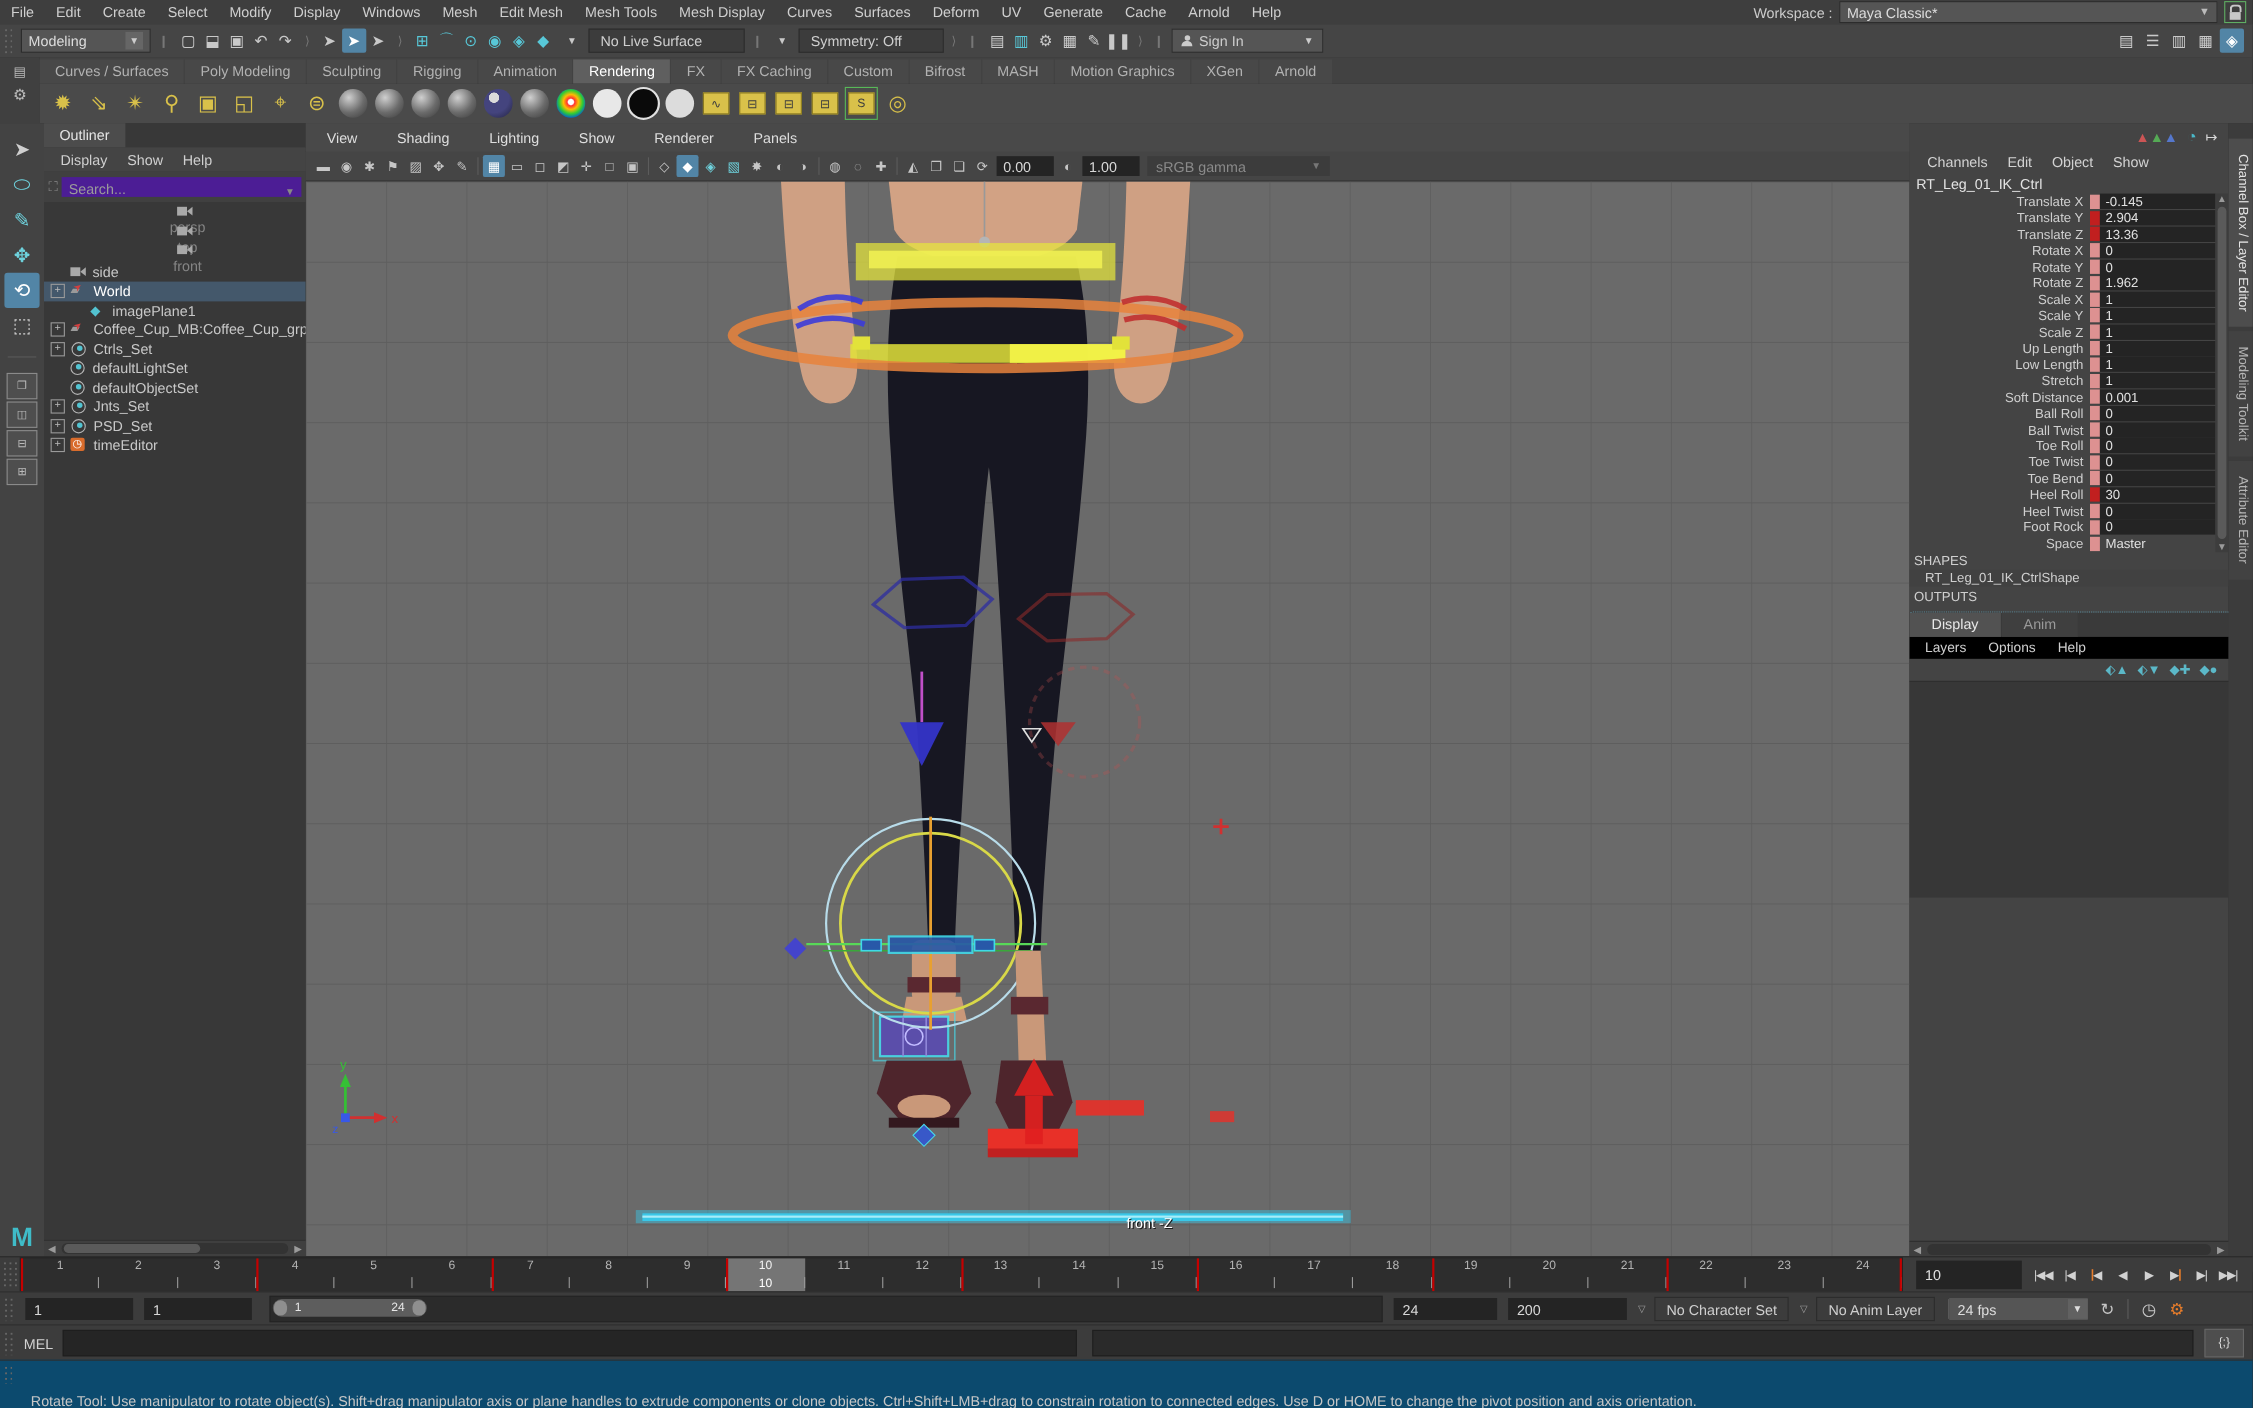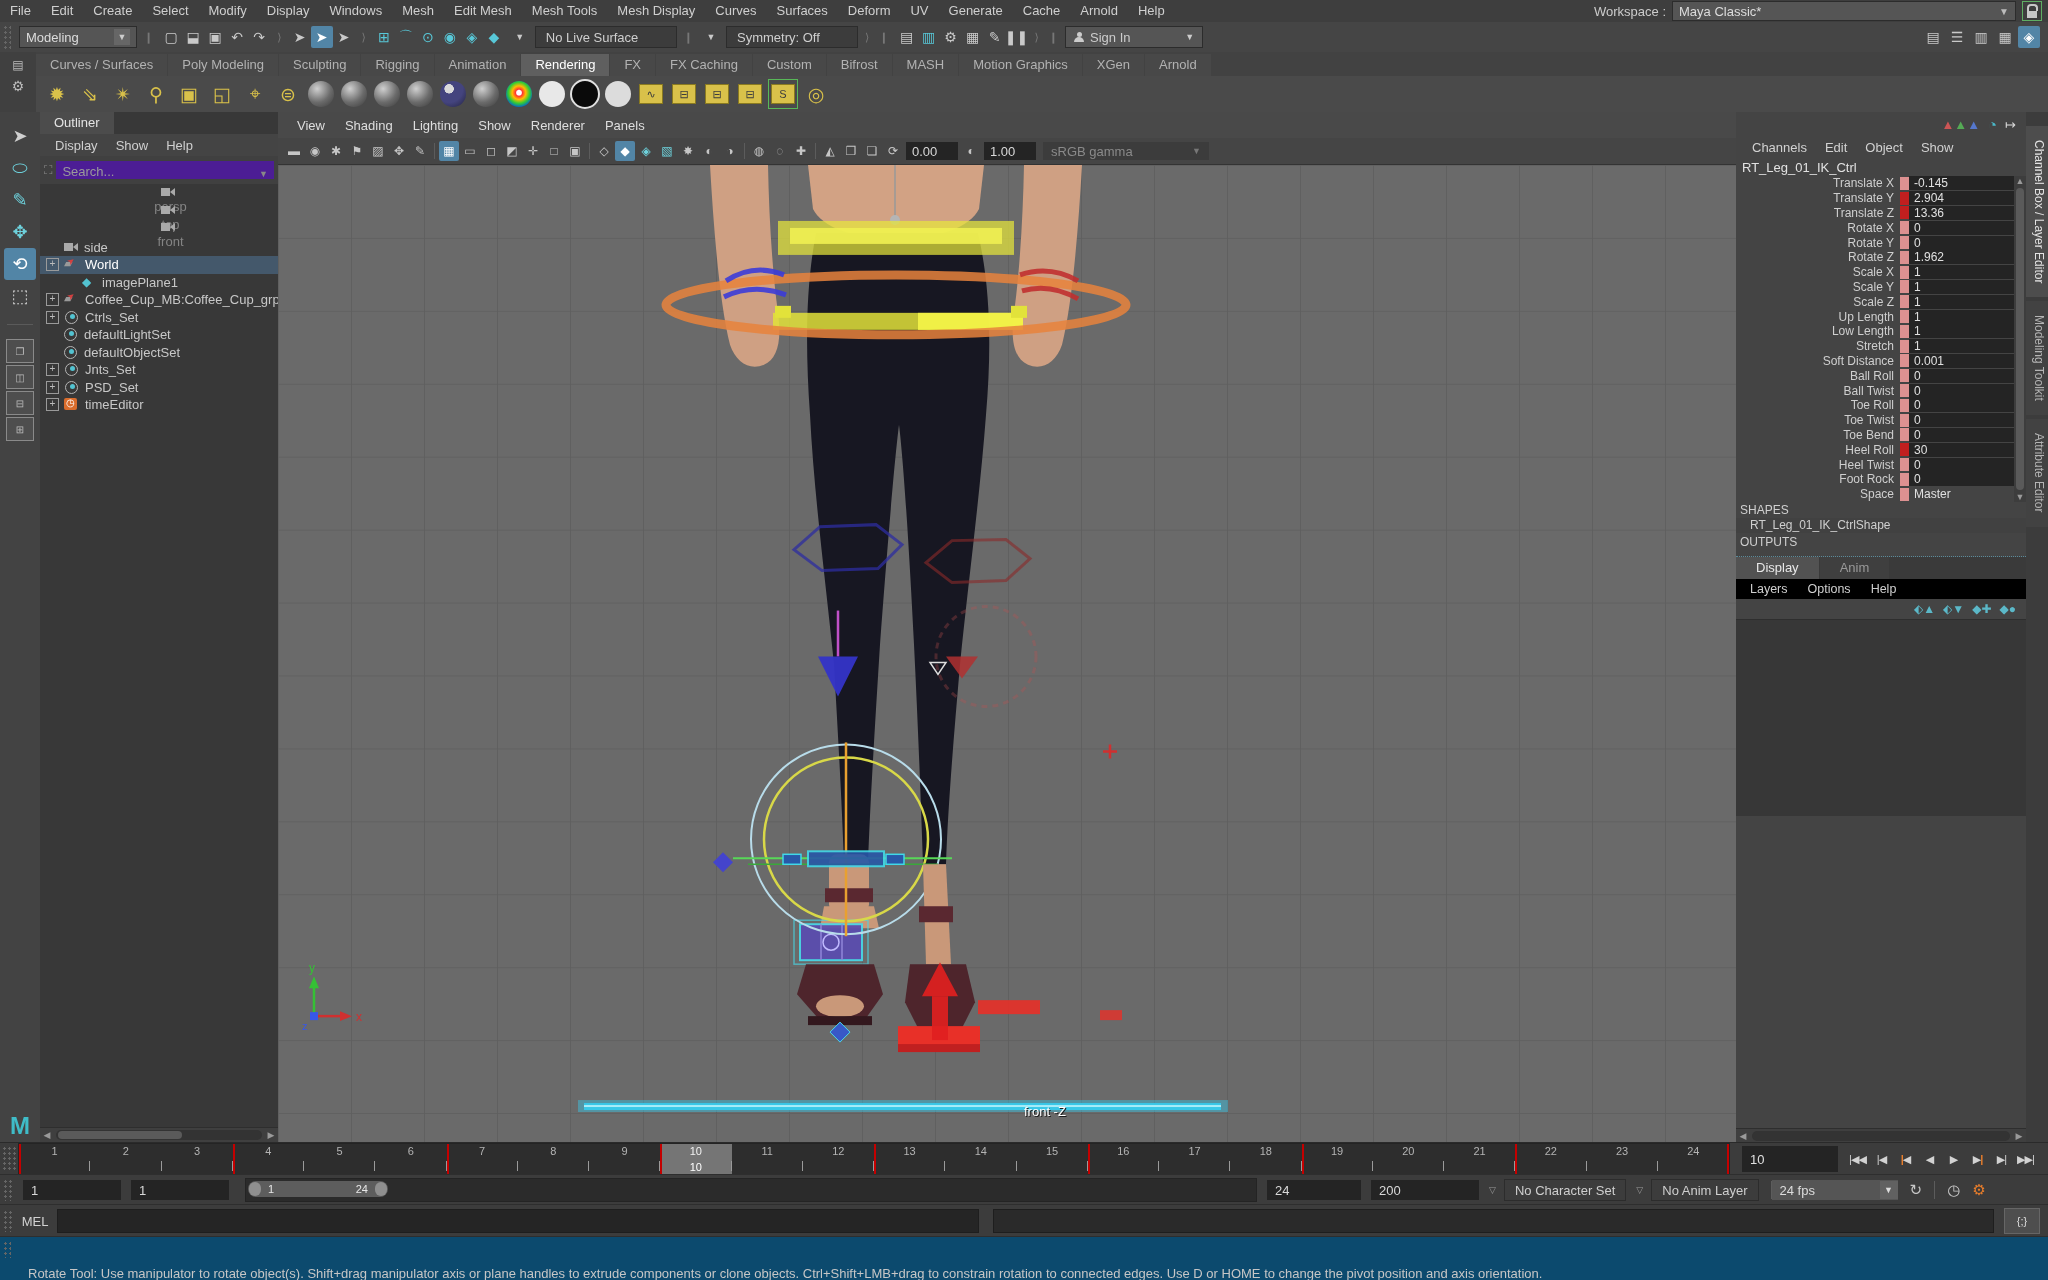--- a/index.html
+++ b/index.html
@@ -88,21 +88,21 @@
   .ico-set:before{content:"";position:absolute;left:1px;top:0;width:11px;height:11px;border:1.5px solid #b5b5b5;border-radius:50%;}
   .ico-set:after{content:"";position:absolute;left:6px;top:3px;width:5px;height:5px;background:#53c3d1;border-radius:50%;}
   .ico-timeeditor:before{content:"";position:absolute;left:0;top:0;width:13px;height:12px;background:#d96c2c;border-radius:2px;}
   .ico-timeeditor:after{content:"◷";position:absolute;left:2px;top:-1px;color:#fff;font-size:10px;}
   #ol-hscroll{height:14px;background:#3f3f3f;display:flex;align-items:center;border-top:1px solid #2e2e2e;}
   .scr-arrow{width:14px;text-align:center;color:#9a9a9a;font-size:9px;}
   .scr-track{flex:1;height:10px;background:#333;margin:0 2px;border-radius:5px;position:relative;}
   .scr-thumb{position:absolute;left:2px;top:1px;width:60%;height:8px;background:#5a5a5a;border-radius:4px;}
   
   #vp{left:278px;top:0;width:1458px;height:1030px;background:#474747;display:flex;flex-direction:column;border-right:1px solid #2b2b2b;}
-  #vp-menus{height:26px;display:flex;align-items:center;gap:2px;padding-left:10px;background:#494949;}
+  #vp-menus{height:26px;display:flex;align-items:center;gap:18px;padding-left:10px;background:#494949;}
   .vp-menu{padding:0 9px;color:#dedede;}
   #vp-toolbar{height:26px;display:flex;align-items:center;gap:1px;padding-left:6px;background:#454545;border-bottom:1px solid #333;}
   .vpt-ico{width:20px;height:20px;display:flex;align-items:center;justify-content:center;font-size:12px;color:#c6c6c6;border-radius:2px;}
   .vpt-ico.active{background:#5285a6;color:#fff;}
   .vpt-ico.teal{color:#6ed2dd;}
   .vpt-sep{width:1px;height:16px;background:#5c5c5c;margin:0 3px;}
   .vpt-field{background:#242424;color:#d8d8d8;height:18px;width:46px;display:flex;align-items:center;padding-left:6px;margin:0 2px;}
   #vp-colorspace{background:#3c3c3c;color:#8a8a8a;height:18px;width:150px;display:flex;align-items:center;padding:0 8px;margin-left:4px;}
   #vp-colorspace .arrow{margin-left:auto;color:#777;font-size:9px;}
   #vp-canvas{flex:1;display:block;}

